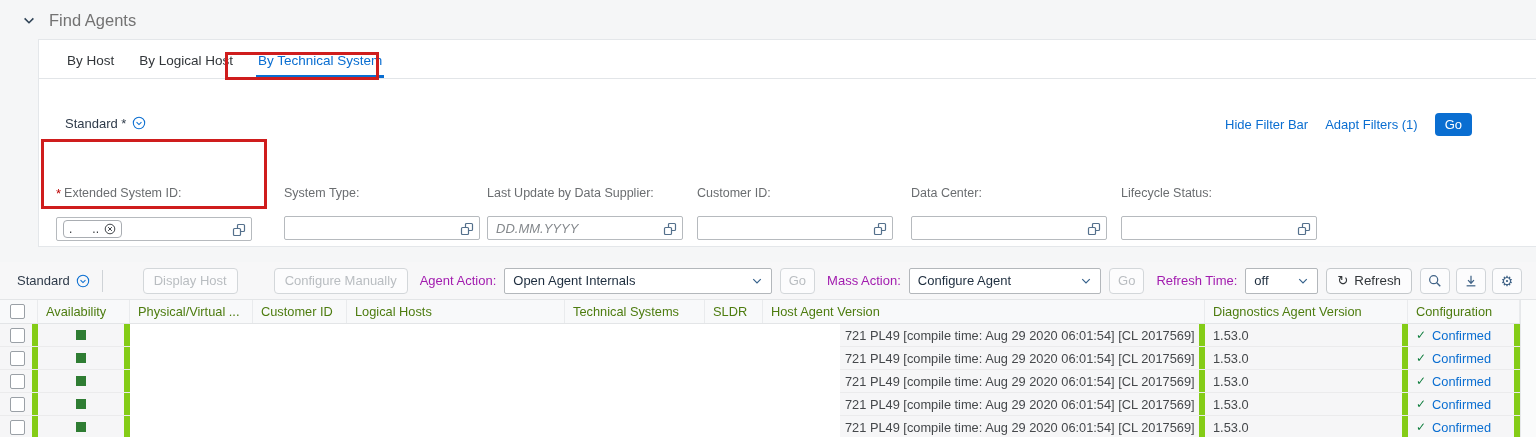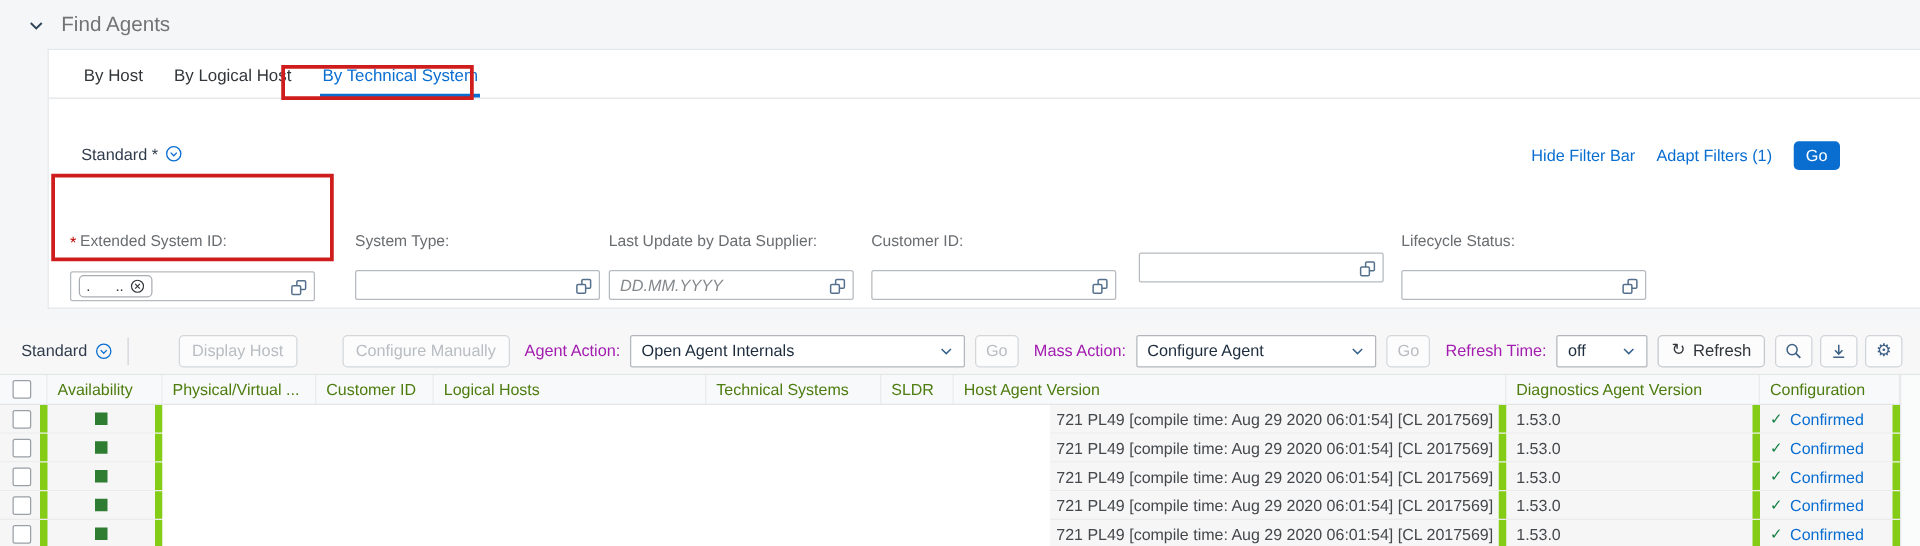--- a/index.html
+++ b/index.html
@@ -178,20 +178,21 @@
         <span class="vh-icon">
           <svg width="14" height="14" viewBox="0 0 14 14">
               <rect x="5.5" y="1.5" width="7" height="7" rx="1" fill="none" stroke="currentColor" stroke-width="1.2"></rect>
               <rect x="1.5" y="5.5" width="7" height="7" rx="1" fill="#fff" stroke="currentColor" stroke-width="1.2"></rect>
             </svg>
         </span>
       </div>
     </div>
 
     <div class="field" style="left:872px">
+      <div class="field-label">Data Center:</div>
       <div class="input-box">
         <input class="inp" style="">
         <span class="vh-icon">
           <svg width="14" height="14" viewBox="0 0 14 14">
               <rect x="5.5" y="1.5" width="7" height="7" rx="1" fill="none" stroke="currentColor" stroke-width="1.2"></rect>
               <rect x="1.5" y="5.5" width="7" height="7" rx="1" fill="#fff" stroke="currentColor" stroke-width="1.2"></rect>
             </svg>
         </span>
       </div>
     </div>

